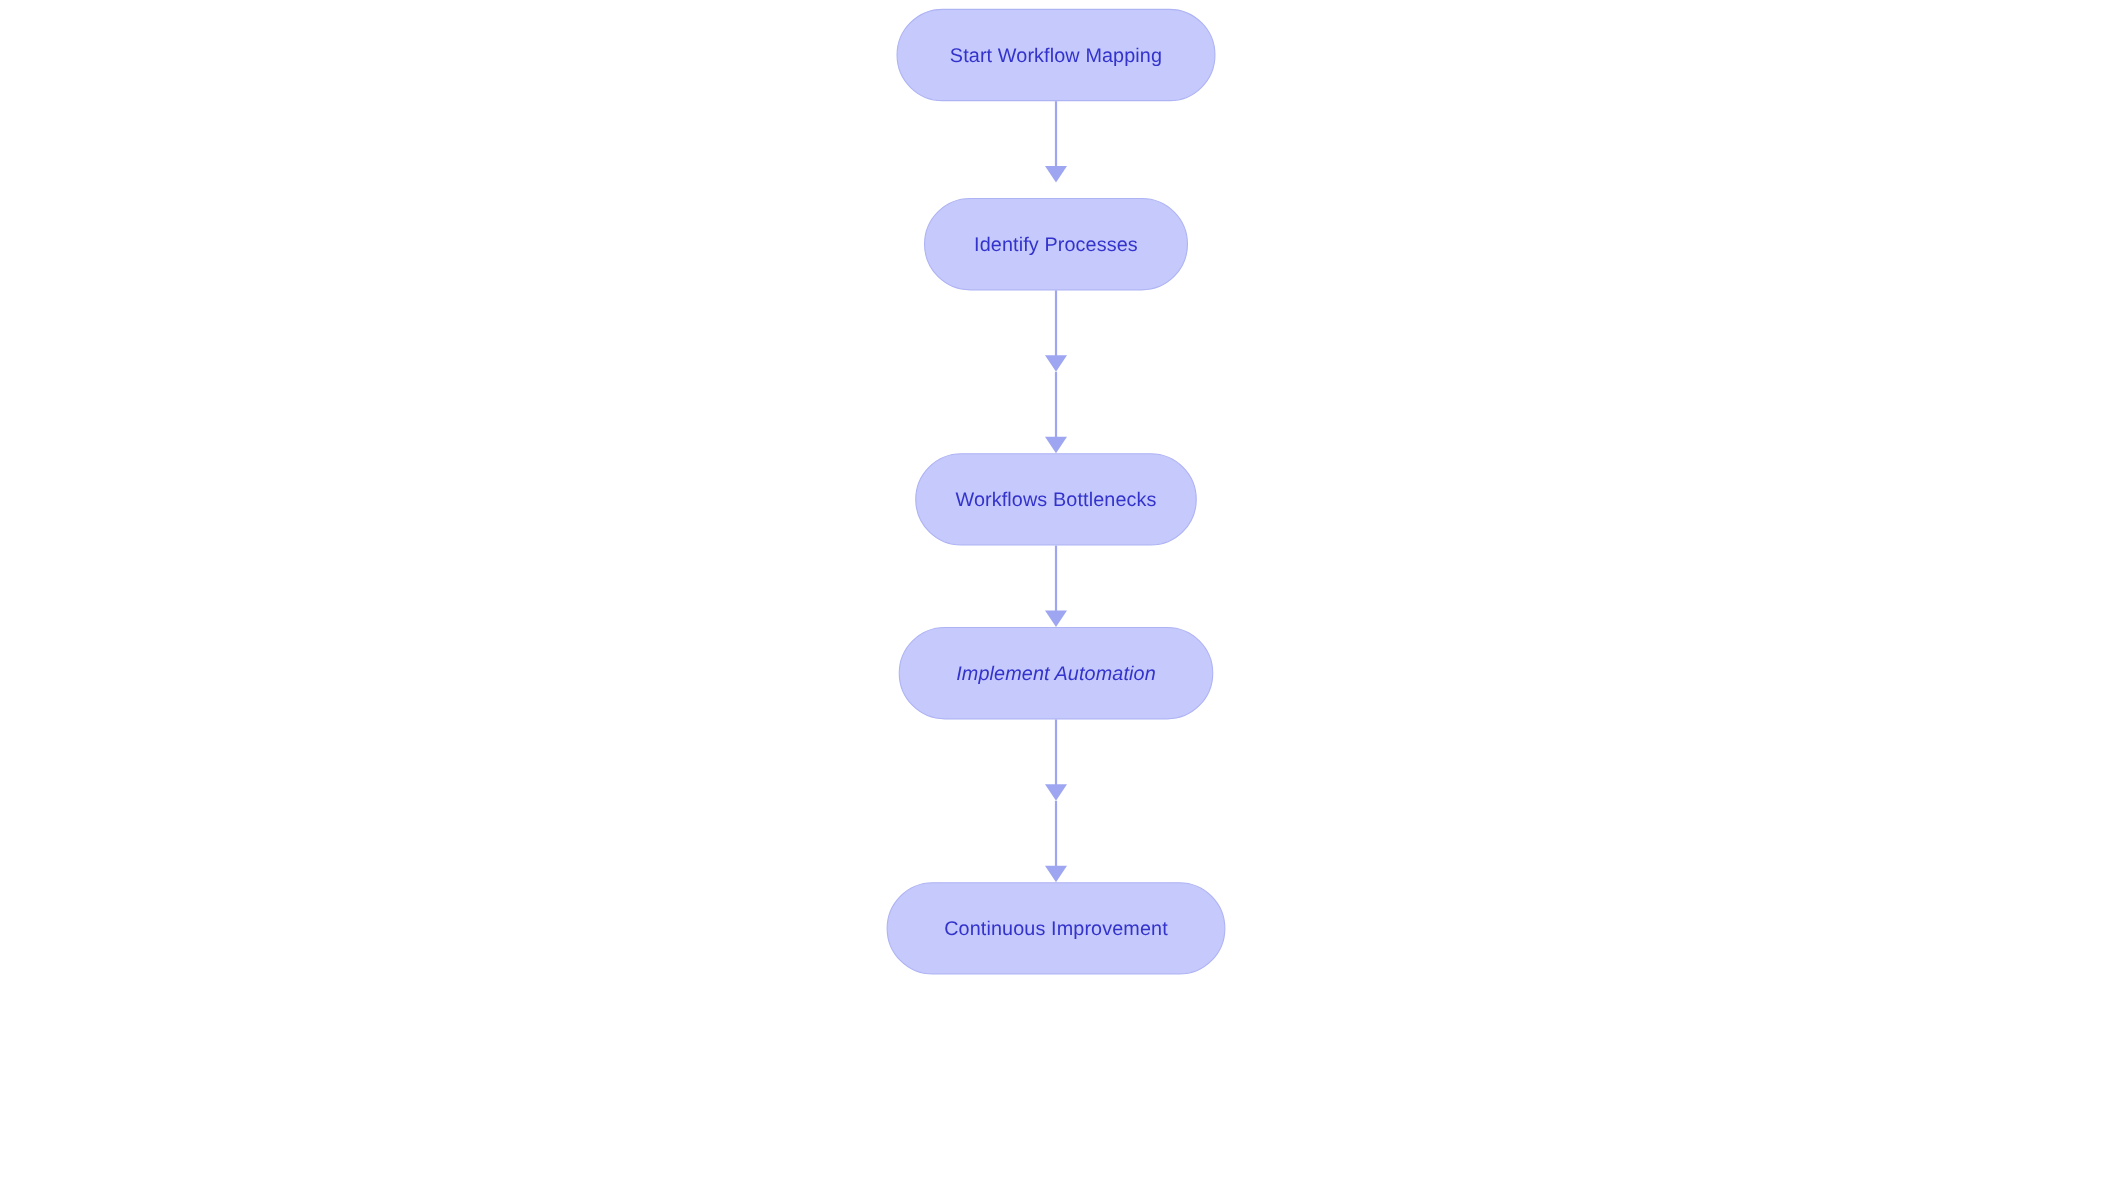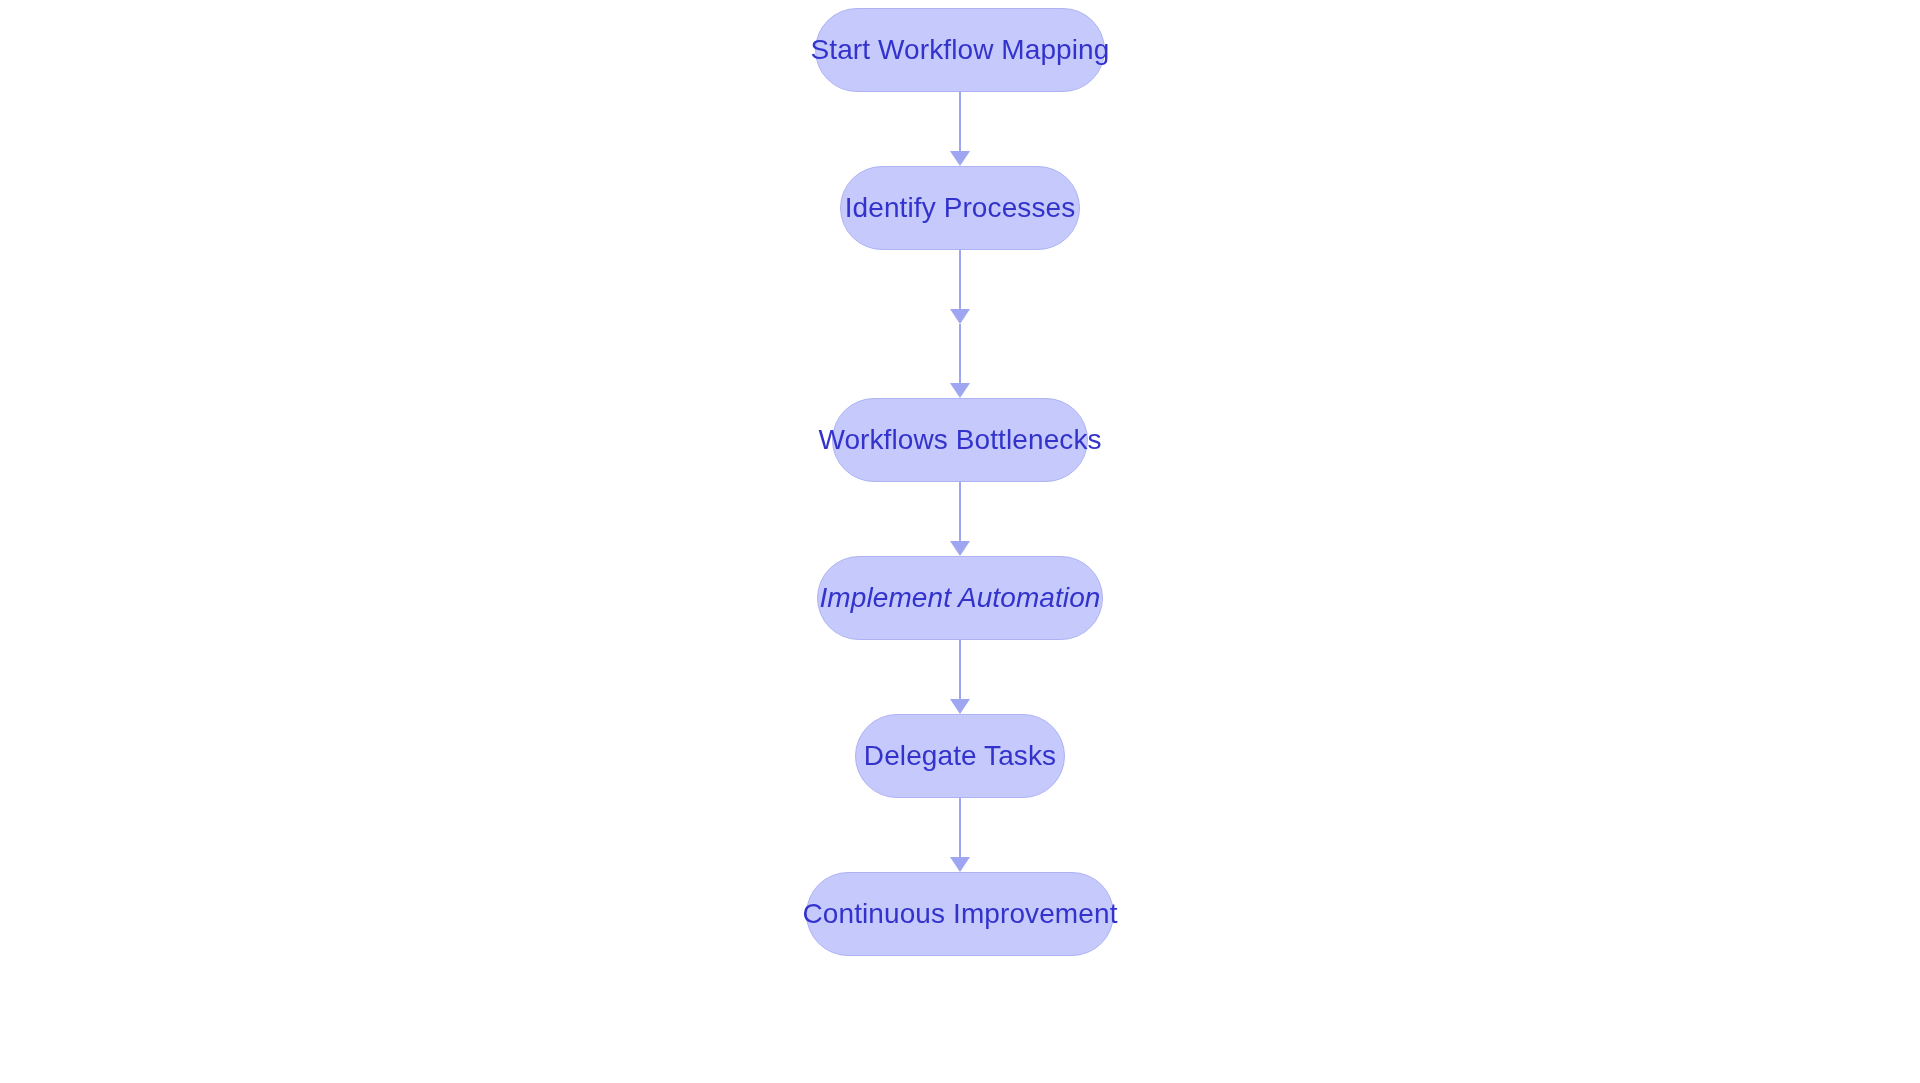--- a/index.html
+++ b/index.html
@@ -41,21 +41,21 @@
     background: #c5c9fb;
     border: 1.5px solid #aeb3f4;
     display: flex;
     align-items: center;
     justify-content: center;
     flex: 0 0 auto;
   }
 
   .flow-node-label {
     color: #3333cc;
-    font-size: 28px;
+    font-size: 18px;
     font-weight: 400;
     letter-spacing: 0.1px;
     line-height: 1;
     white-space: nowrap;
     font-family: "Liberation Sans", "DejaVu Sans", sans-serif;
   }
 
   .flow-connector {
     position: relative;
     width: 24px;
@@ -91,21 +91,21 @@
 
     <div class="flow-node" style="width:290px; margin-top:8px;">
       <span class="flow-node-label">Start Workflow Mapping</span>
     </div>
 
     <div class="flow-connector">
       <div class="conn-line"></div>
       <div class="conn-head"></div>
     </div>
 
-    <div class="flow-node" style="width:240px;">
+    <div class="flow-node" style="width:240px;margin-top:14px;">
       <span class="flow-node-label">Identify Processes</span>
     </div>
 
     <div class="flow-connector">
       <div class="conn-line"></div>
       <div class="conn-head"></div>
     </div>
 
 
     <div class="flow-connector">
@@ -124,23 +124,20 @@
 
     <div class="flow-node" style="width:286px;font-style:italic;">
       <span class="flow-node-label">Implement Automation</span>
     </div>
 
     <div class="flow-connector">
       <div class="conn-line"></div>
       <div class="conn-head"></div>
     </div>
 
-    <div class="flow-node" style="width:210px;">
-      <span class="flow-node-label">Delegate Tasks</span>
-    </div>
 
     <div class="flow-connector">
       <div class="conn-line"></div>
       <div class="conn-head"></div>
     </div>
 
     <div class="flow-node" style="width:308px;">
       <span class="flow-node-label">Continuous Improvement</span>
     </div>
 

